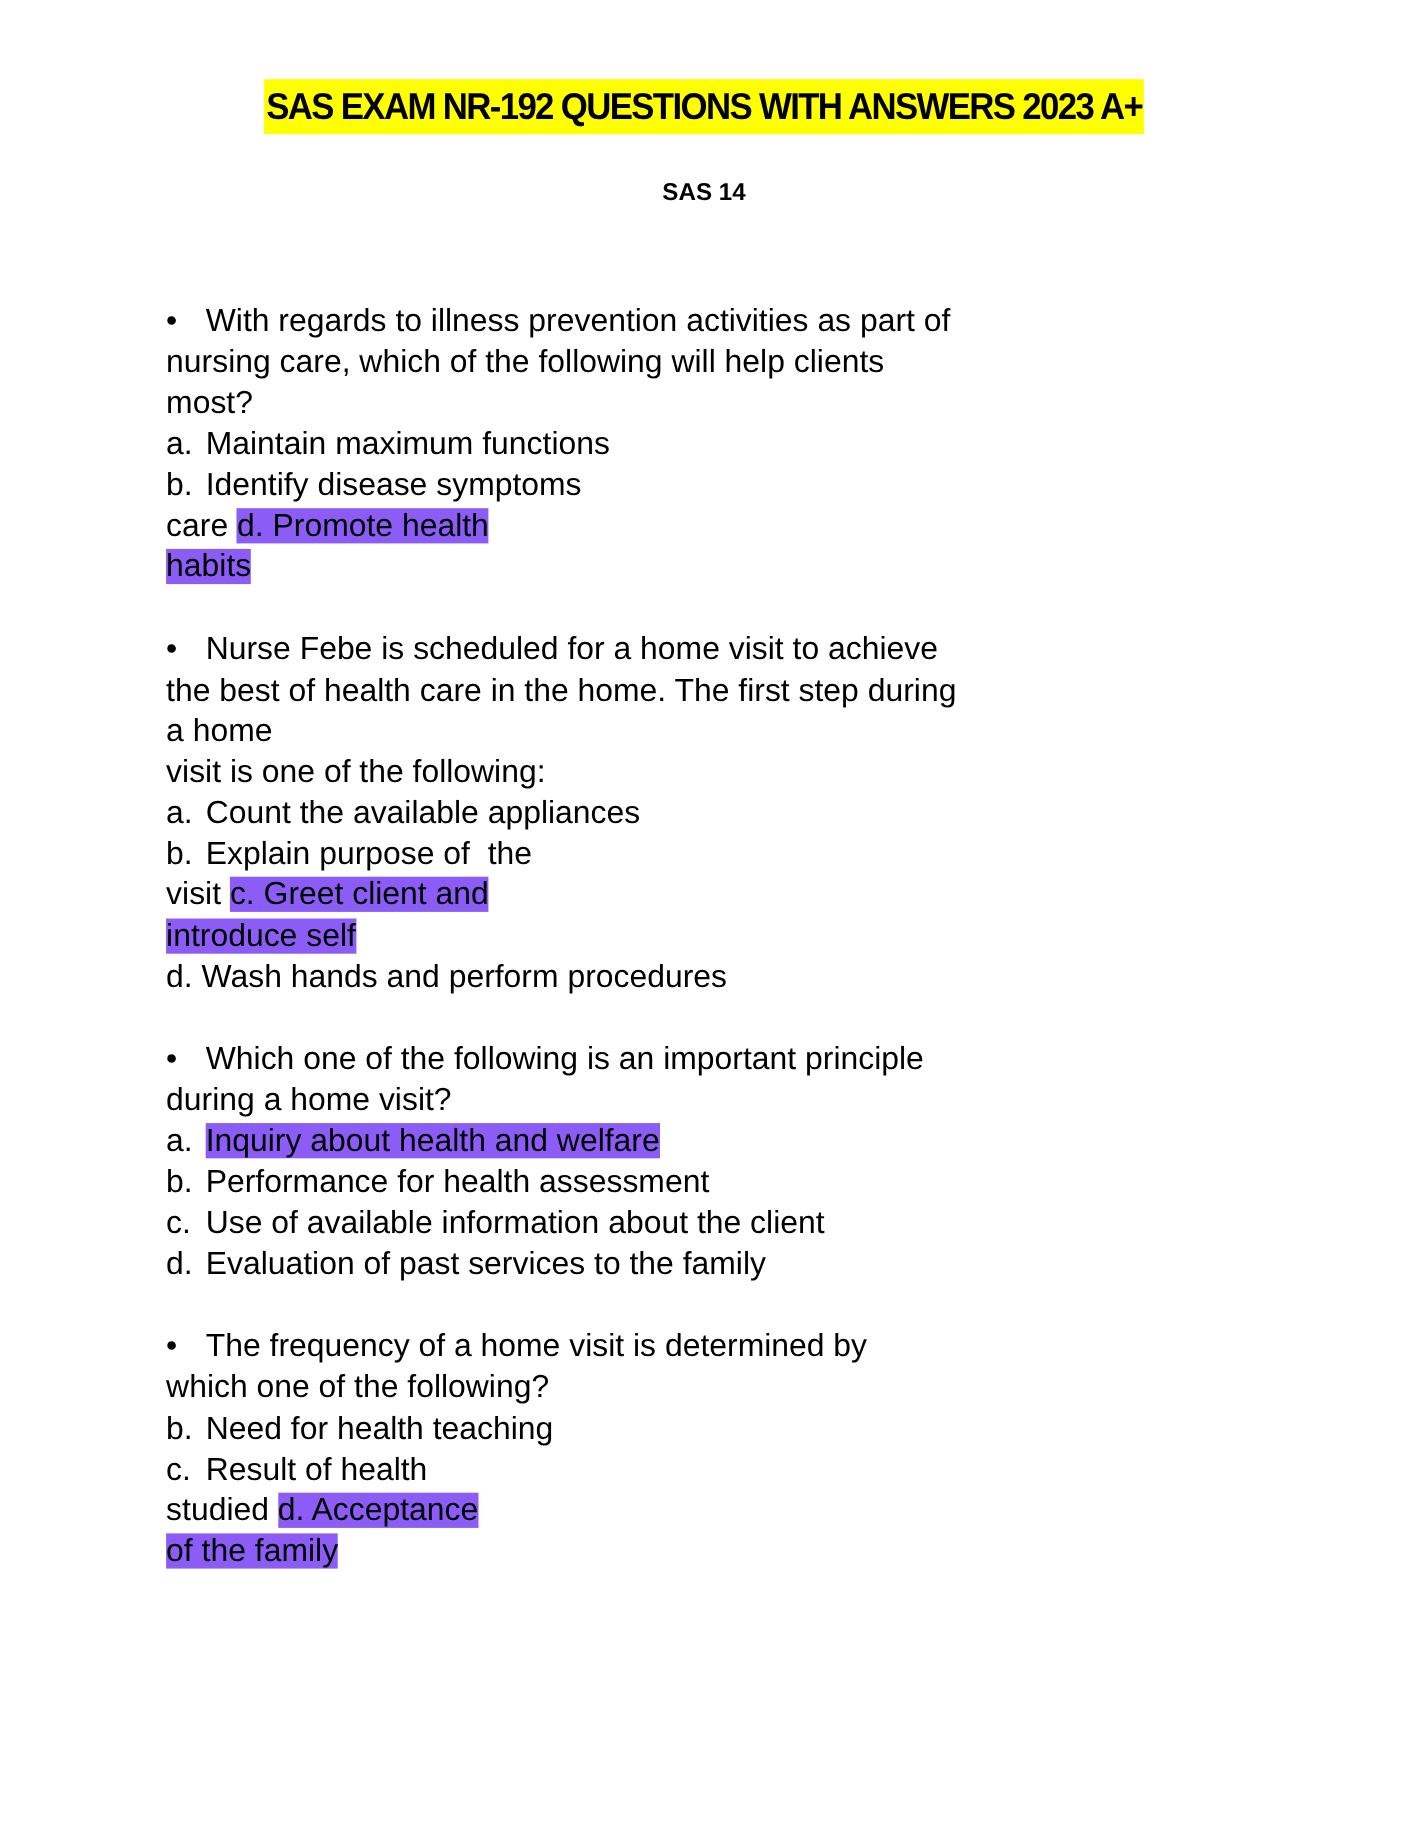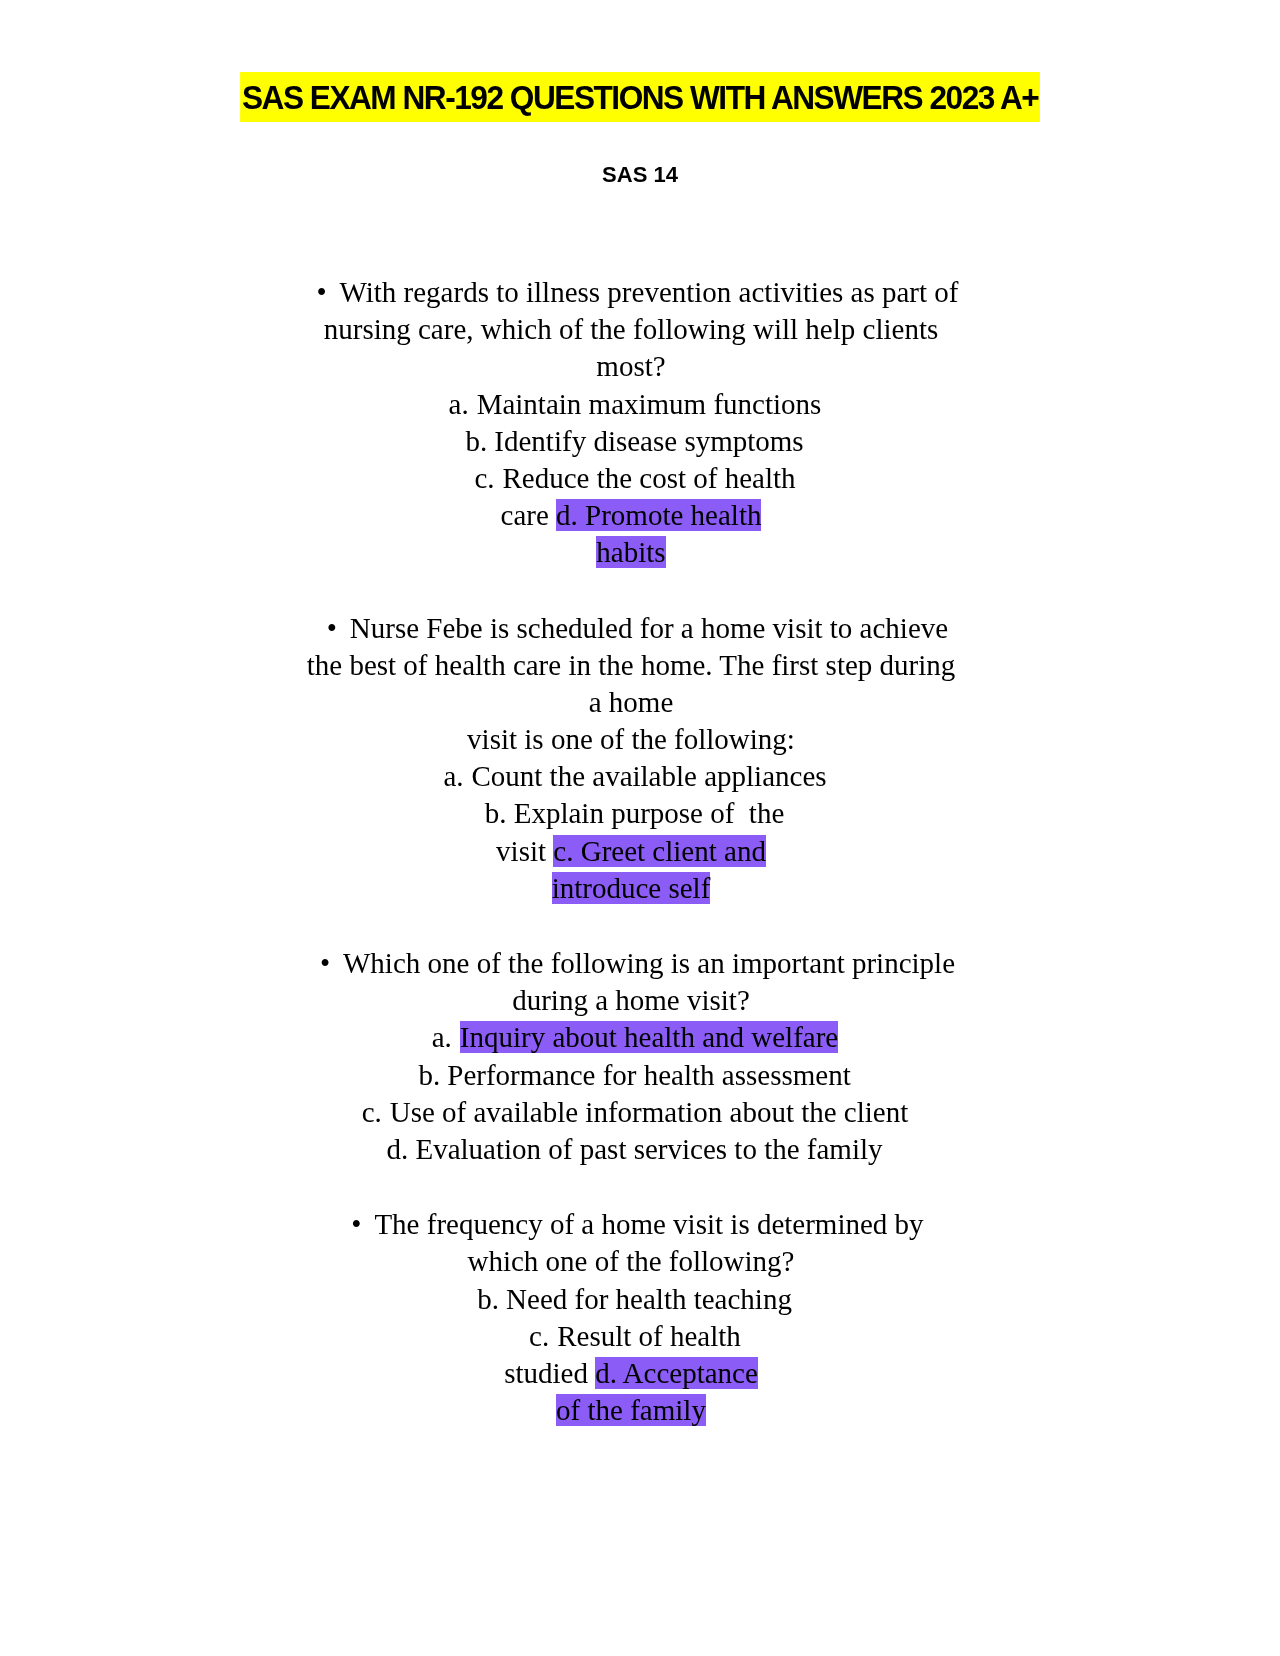--- a/index.html
+++ b/index.html
@@ -11,21 +11,21 @@
     font-family: "Liberation Sans", sans-serif; font-weight: bold;
     font-size: 34px; line-height: 50px; padding: 0 2px;
     letter-spacing: -1.6px; transform: scaleX(0.93); transform-origin: center;
   }
   .subtitle {
     position: absolute; top: 158px; left: 0; width: 1280px; text-align: center;
     font-family: "Liberation Sans", sans-serif; font-weight: bold; font-size: 22px; line-height: 34px; color: #000;
   }
   .body {
     position: absolute; left: 151px; top: 274px; width: 960px;
-    font-family: Liberation Serif, serif; font-size: 29px; line-height: 37.2px; color: #000; text-align: center;
+    font-family: Liberation Sans, sans-serif; font-size: 29px; line-height: 37.2px; color: #000;
   }
   .q { margin: 0; }
   .q + .q { margin-top: 38px; }
   .line { white-space: pre; display: block; height: 37.2px; }
   .bullet { display: inline-block; width: 36px; }
   .lbl { display: inline-block; width: 36px; }
   .hl { background: #8b5cf6; }
 </style>
 </head>
 <body>
@@ -37,34 +37,34 @@
   <div class="subtitle">SAS 14</div>
 
   <div class="body">
 
     <div class="q">
       <span class="line"><span class="bullet">•</span><span>With regards to illness prevention activities as part of</span></span>
       <span class="line">nursing care, which of the following will help clients</span>
       <span class="line">most?</span>
       <span class="line"><span class="lbl">a.</span><span>Maintain maximum functions</span></span>
       <span class="line"><span class="lbl">b.</span><span>Identify disease symptoms</span></span>
-      <span class="line"><span class="lbl">c.</span><span>Reduce the cost of health</span></span>
       <span class="line"><span>care </span><span class="hl">d. Promote health</span></span>
       <span class="line"><span class="hl">habits</span></span>
     </div>
 
     <div class="q">
       <span class="line"><span class="bullet">•</span><span>Nurse Febe is scheduled for a home visit to achieve</span></span>
       <span class="line">the best of health care in the home. The first step during</span>
       <span class="line">a home</span>
       <span class="line">visit is one of the following:</span>
       <span class="line"><span class="lbl">a.</span><span>Count the available appliances</span></span>
       <span class="line"><span class="lbl">b.</span><span>Explain purpose of  the</span></span>
       <span class="line"><span>visit </span><span class="hl">c. Greet client and</span></span>
       <span class="line"><span class="hl">introduce self</span></span>
+      <span class="line">d. Wash hands and perform procedures</span>
     </div>
 
     <div class="q">
       <span class="line"><span class="bullet">•</span><span>Which one of the following is an important principle</span></span>
       <span class="line">during a home visit?</span>
       <span class="line"><span class="lbl">a.</span><span class="hl">Inquiry about health and welfare</span></span>
       <span class="line"><span class="lbl">b.</span><span>Performance for health assessment</span></span>
       <span class="line"><span class="lbl">c.</span><span>Use of available information about the client</span></span>
       <span class="line"><span class="lbl">d.</span><span>Evaluation of past services to the family</span></span>
     </div>

